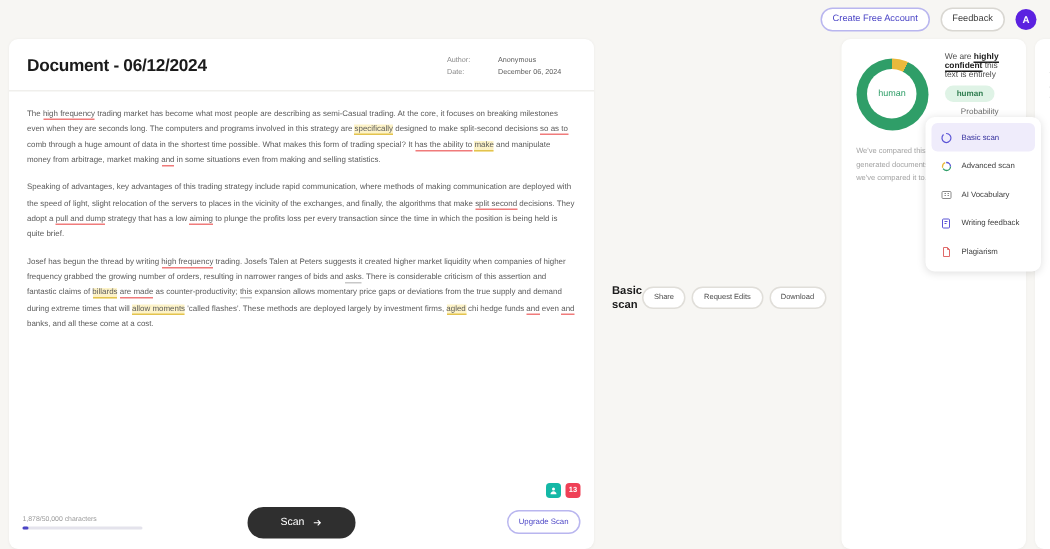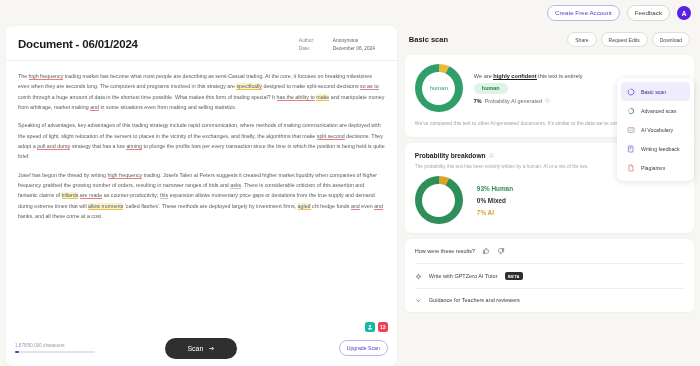--- a/index.html
+++ b/index.html
@@ -90,21 +90,21 @@
     font-size: 7px; padding: 7px 22px; border-radius: 14px;
     display: flex; align-items: center; gap: 5px; cursor: pointer;
   }
   .upgrade-btn {
     font-size: 5.2px; color: #4b45c6;
     border: 0.8px solid #b9b6ef; background: #fff;
     padding: 4px 7px; border-radius: 8px; cursor: pointer;
   }
 
   
-  .right { width: 290px; display: flex; flex-direction: column; gap: 6px; position: relative; }
+  .right { width: 290px; display: flex; flex-direction: row; gap: 6px; position: relative; }
   .panel-head { display: flex; align-items: center; justify-content: space-between; padding: 6px 4px 2px 4px; }
   .panel-title { font-size: 7.5px; font-weight: bold; color: #1b1b1b; }
   .head-btns { display: flex; gap: 4px; }
   .hbtn {
     font-size: 5px; color: #4a4a4a; background: #fff;
     border: 0.8px solid #e0ded9; border-radius: 8px;
     padding: 3.5px 7px; cursor: pointer; white-space: nowrap;
   }
 
   .card {
@@ -179,21 +179,21 @@
   <div class="topbar">
     <div class="btn-pill btn-create">Create Free Account</div>
     <div class="btn-pill btn-feedback">Feedback</div>
     <div class="avatar">A</div>
   </div>
 
   <div class="body">
 
     <div class="doc-card">
       <div class="doc-head">
-        <div class="doc-title">Document - 06/01/2024</div>
+        <div class="doc-title">Document - 06/12/2024</div>
         <div class="meta">
           <div class="meta-row">
             <span class="meta-label">Author:</span>
             <span class="meta-val">Anonymous</span>
           </div>
           <div class="meta-row">
             <span class="meta-label">Date:</span>
             <span class="meta-val">December 06, 2024</span>
           </div>
         </div>

